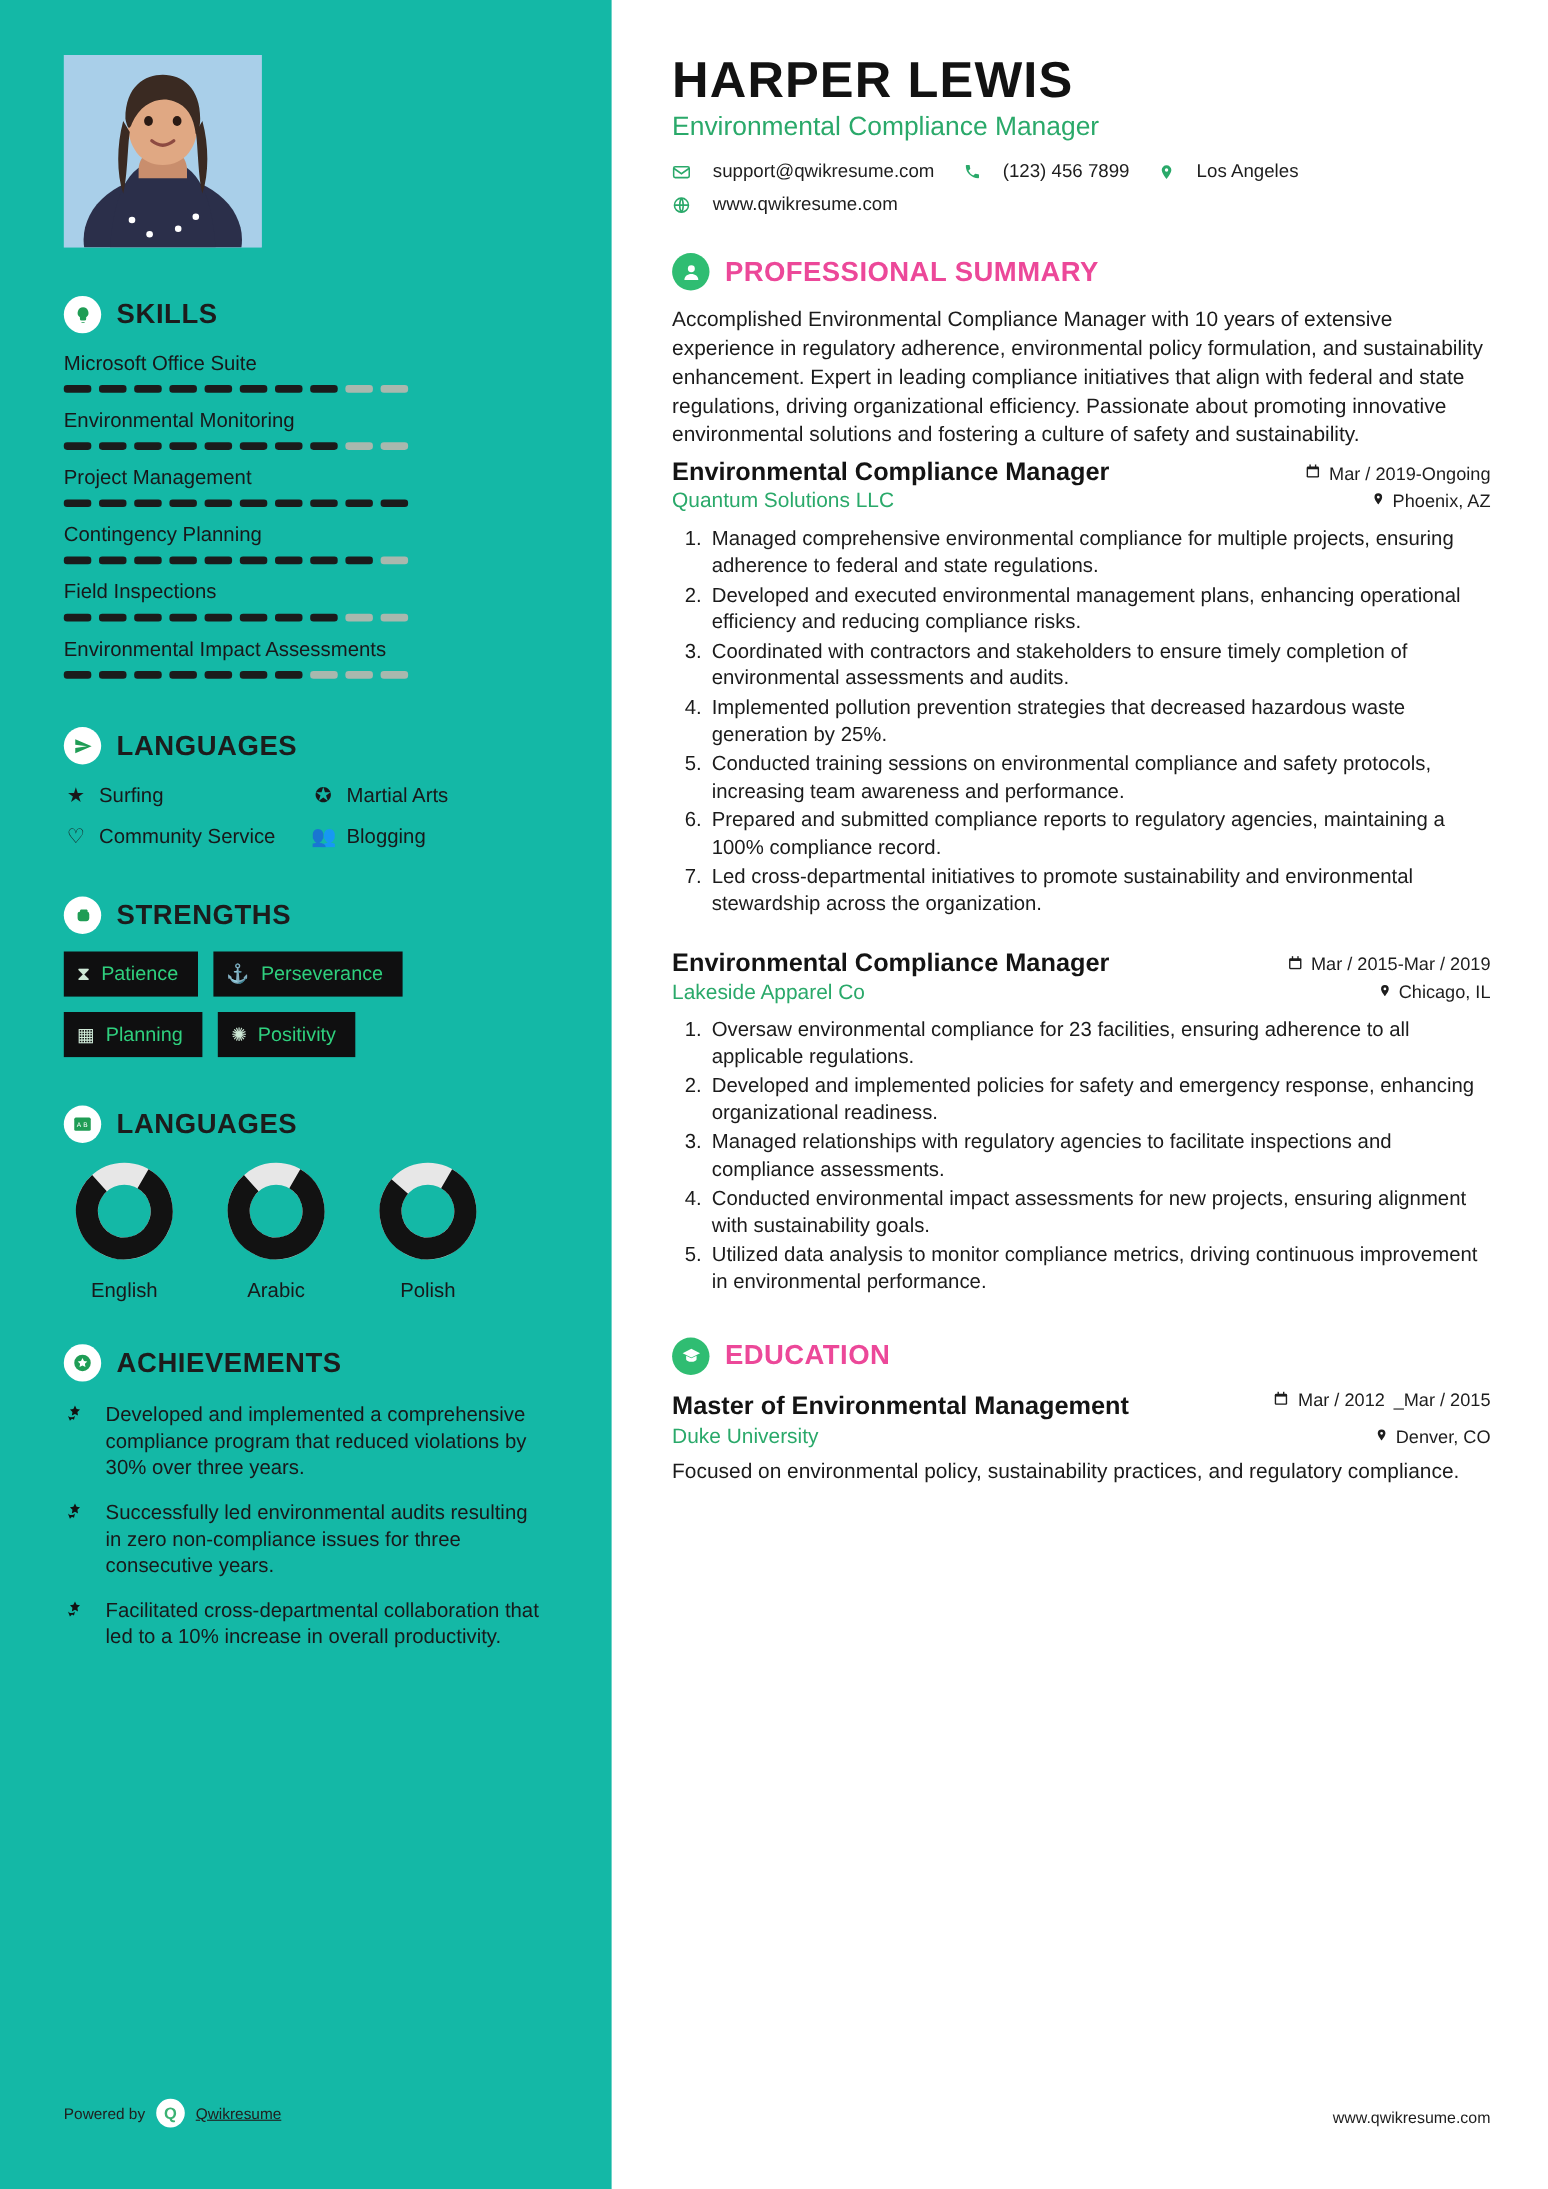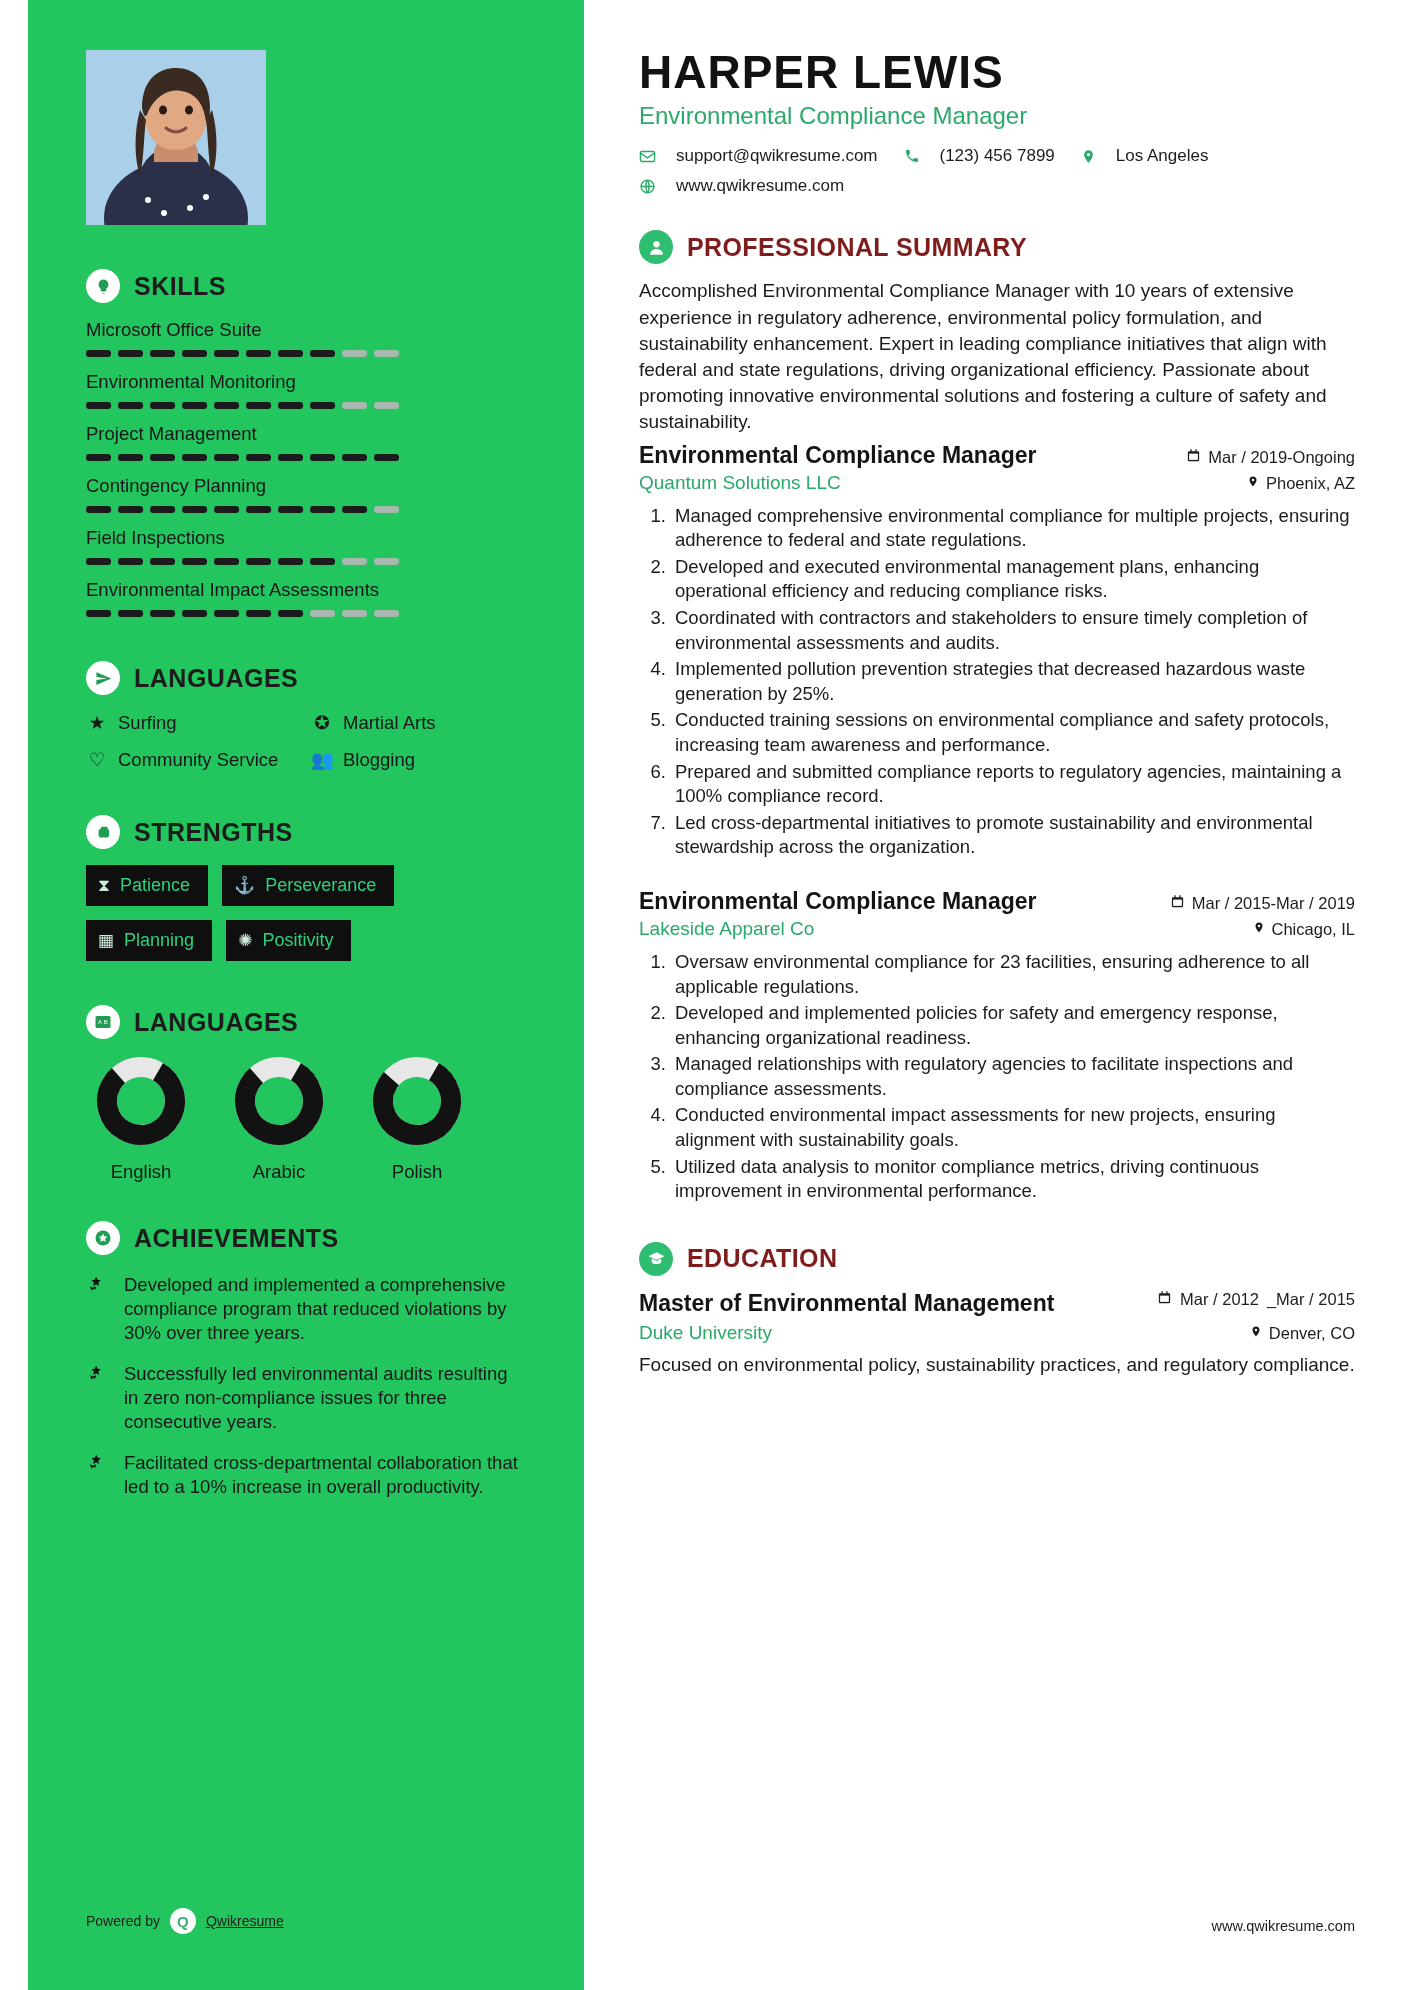--- a/index.html
+++ b/index.html
@@ -14,24 +14,23 @@
     width: 1407px;
     height: 1990px;
     display: flex;
     background: #ffffff;
     overflow: hidden;
   }
 
   
   .sidebar {
     width: 556px;
-    background: #22c55e;
+    background: #14b8a6;
     padding: 50px 58px 0 58px;
     position: relative;
-    margin-left: 28px;
   }
   .photo-frame {
     width: 180px;
     height: 175px;
     background: #a8cfe8;
     overflow: hidden;
     position: relative;
   }
   .photo-svg { display: block; width: 180px; height: 175px; }
 
@@ -176,21 +175,21 @@
     align-items: center;
     gap: 14px;
     margin-top: 34px;
     margin-bottom: 14px;
   }
   .sec-head .circ { background: #2fbd72; color: #ffffff; width: 34px; height: 34px; }
   .sec-head h2 {
     font-size: 25px;
     font-weight: 700;
     letter-spacing: 0.4px;
-    color: #7f1d1d;
+    color: #ec4899;
   }
 
   .summary {
     font-size: 19px;
     line-height: 1.38;
     color: #1b1b1b;
   }
 
   .job-title-row {
     display: flex;

